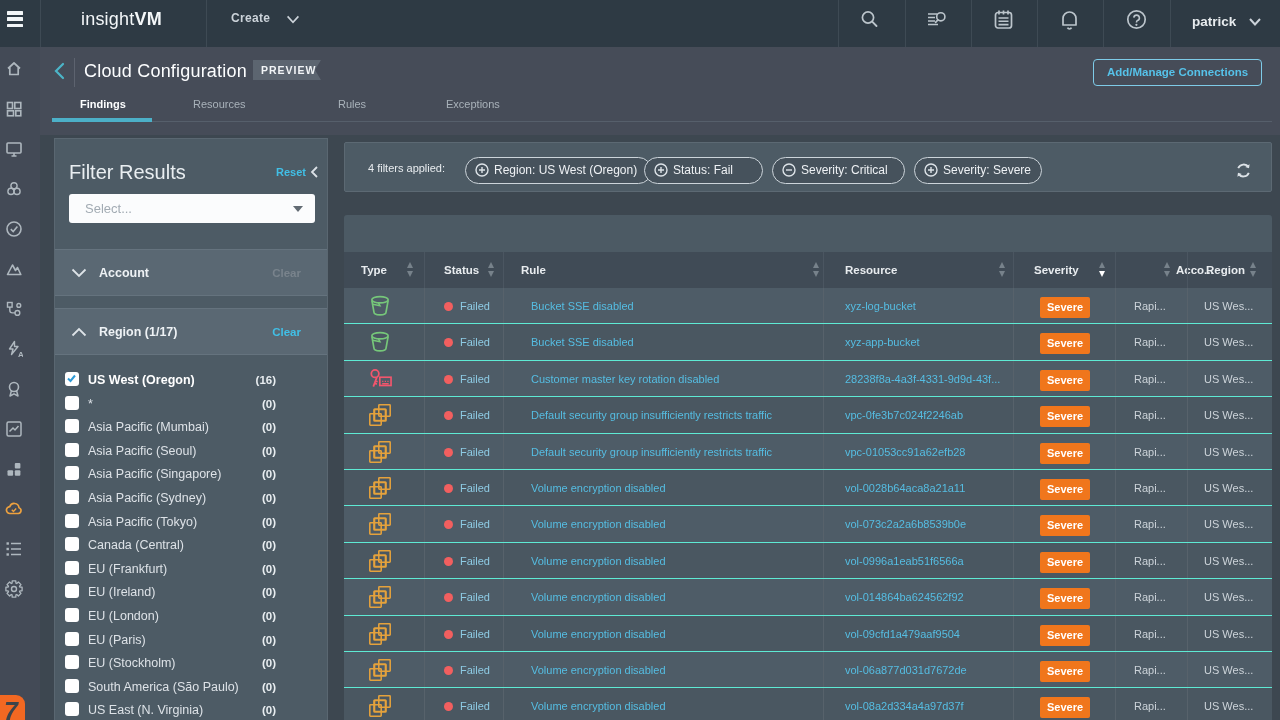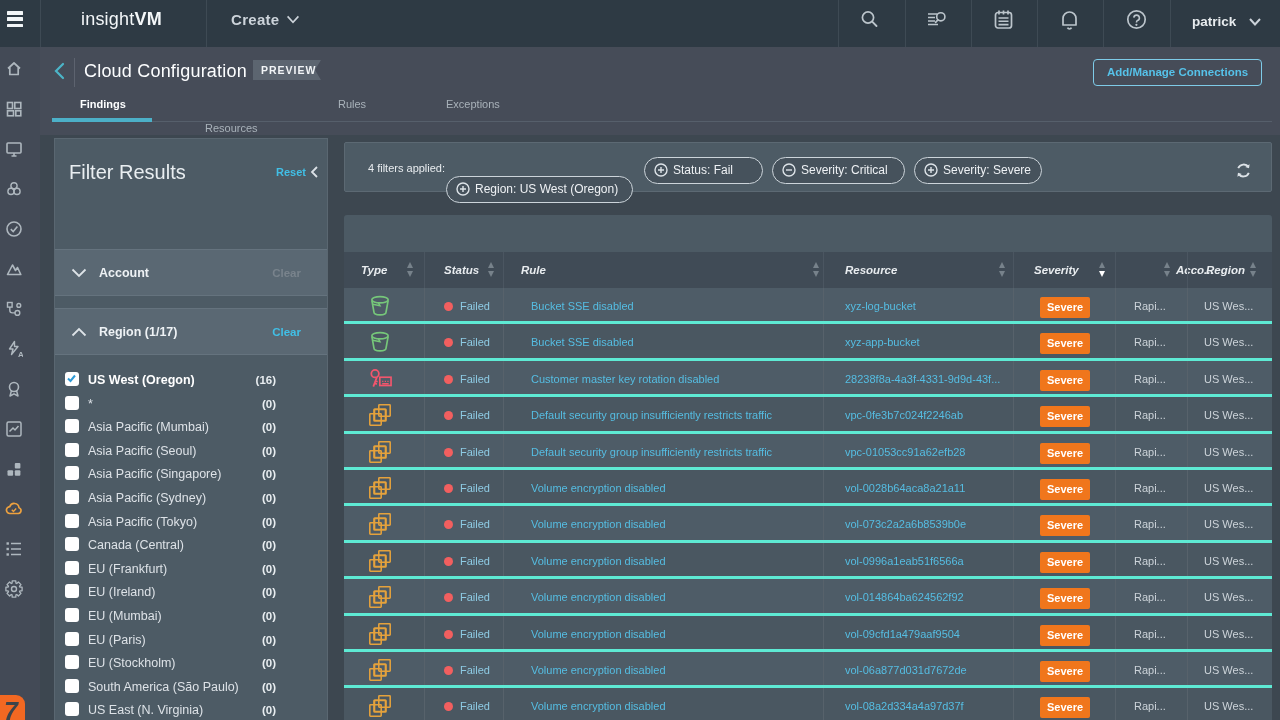--- a/index.html
+++ b/index.html
@@ -5,21 +5,21 @@
 * { margin:0; padding:0; box-sizing:border-box; }
 html,body { width:1280px; height:720px; overflow:hidden; background:#3d4750; font-family:"Liberation Sans", sans-serif; }
 
 
 #topbar { position:absolute; left:0; top:0; width:1280px; height:47px; background:#2e3a44; }
 .tdiv { position:absolute; top:0; width:1px; height:47px; background:#3e4a54; }
 #burger { position:absolute; left:7px; top:11px; width:16px; height:16px; }
 #burger div { height:3.5px; background:#f2f5f7; margin-bottom:2.8px; border-radius:0.5px; }
 #logo { position:absolute; left:81px; top:9px; font-size:18px; color:#f4f7f9; font-weight:300; letter-spacing:0.2px; }
 #logo b { font-weight:700; }
-#create { position:absolute; left:231px; top:11px; font-size:15px; color:#ccd3da; font-weight:700; letter-spacing:0.3px; }
+#create { position:absolute; left:231px; top:11px; font-size:12px; color:#ccd3da; font-weight:700; letter-spacing:0.3px; }
 .navicon { position:absolute; top:9px; }
 #patrick { position:absolute; left:1192px; top:14px; font-size:13.5px; color:#e7ebee; font-weight:700; }
 
 
 #sidebar { position:absolute; left:0; top:47px; width:40px; height:673px; background:#434a56; }
 .sbicon { position:absolute; left:5px; width:18px; height:18px; }
 
 
 #hband { position:absolute; left:40px; top:47px; width:1240px; height:88px; background:#464c58; }
 #backchev { position:absolute; left:12px; top:15px; }
@@ -57,27 +57,27 @@
 .chip svg { position:absolute; left:9px; top:5px; }
 #refresh { position:absolute; left:890px; top:19px; }
 
 
 #table { position:absolute; left:344px; top:215px; width:928px; height:505px; background:#4c5a64; border-radius:3px 3px 0 0; }
 #tbar { position:absolute; left:0; top:0; width:928px; height:37px; background:#2f3a44; border-radius:3px 3px 0 0; }
 #tbar .cap { position:absolute; left:16px; top:11px; font-size:11.5px; color:#eef2f5; }
 #mancol { position:absolute; right:30px; top:10px; font-size:11px; font-weight:700; color:#41bfe6; }
 #mancol sup { color:#41bfe6; font-size:10px; }
 #thead { position:absolute; left:0; top:37px; width:928px; height:36px; background:#404b56; }
-.th { position:absolute; top:12px; font-size:11.5px; font-weight:700; color:#e8ecef;font-style:italic; }
+.th { position:absolute; top:12px; font-size:11.5px; font-weight:700; color:#e8ecef; }
 .sort { position:absolute; top:10px; width:7px; height:15px; }
 .sort .u { position:absolute; left:0; top:0; width:0; height:0; border-left:3.5px solid transparent; border-right:3.5px solid transparent; border-bottom:6px solid #77828b; }
 .sort .d { position:absolute; left:0; bottom:0; width:0; height:0; border-left:3.5px solid transparent; border-right:3.5px solid transparent; border-top:6px solid #77828b; }
 .sort.active .d { border-top-color:#fff; }
 #rows { position:absolute; left:0; top:73px; width:928px; height:432px; overflow:hidden; }
-.row { position:absolute; left:0; width:928px; height:36.4px; border-bottom:3px solid #5eead4; }
+.row { position:absolute; left:0; width:928px; height:36.4px; border-bottom:1px solid #5eead4; }
 .vline { position:absolute; top:0; width:1px; height:100%; background:#57626b; }
 .row .typeic { position:absolute; left:24px; top:6px; }
 .row .dot { position:absolute; left:100px; top:14px; width:9px; height:9px; border-radius:50%; background:#f25f5f; }
 .row .st { position:absolute; left:116px; top:12px; width:32px; overflow:hidden; font-size:11px; color:#8ecbe4; white-space:nowrap; }
 .row .rule { position:absolute; left:187px; top:12px; font-size:11px; color:#55bde2; white-space:nowrap; }
 .row .res { position:absolute; left:501px; top:12px; font-size:11px; color:#55bde2; white-space:nowrap; }
 .row .sev { position:absolute; left:696px; top:9px; width:50px; height:21px; background:#f0761c; border-radius:2px; color:#fff; font-size:11px; font-weight:700; text-align:center; line-height:21px; }
 .row .acc { position:absolute; left:790px; top:12px; font-size:11px; color:#ccd3d9; }
 .row .reg { position:absolute; left:860px; top:12px; font-size:11px; color:#ccd3d9; }
 
@@ -90,21 +90,21 @@
 
 <div id="hband">
   <svg id="backchev" width="14" height="18" viewBox="0 0 14 18">
       <path d="M11 2 L4 9 L11 16" stroke="#4cb5c8" stroke-width="2.2" fill="none" stroke-linecap="round"></path>
     </svg>
   <div id="hdiv"></div>
   <div id="title">Cloud Configuration</div>
   <div id="preview">PREVIEW</div>
   <div id="amcbtn">Add/Manage Connections</div>
   <div class="tab" style="left:40px; color:#fdfeff; font-weight:700;">Findings</div>
-  <div class="tab" style="left:165px;margin-top:24px;">Resources</div>
+  <div class="tab" style="left:153px;">Resources</div>
   <div class="tab" style="left:298px;">Rules</div>
   <div class="tab" style="left:406px;">Exceptions</div>
   <div id="tabline"></div>
   <div id="tabactive"></div>
 </div>
 
 <div id="topbar">
   <div id="burger">
       <div></div>
       <div></div>
@@ -217,20 +217,24 @@
       <circle cx="9" cy="9" r="2.5" stroke="#aeb7be" stroke-width="1.4" fill="none"></circle>
     </svg>
   </div>
 
 <div id="fpanel">
   <div id="ftitle">Filter Results</div>
   <div id="freset">Reset</div>
   <svg id="fchev" width="10" height="14" viewBox="0 0 10 14">
       <path d="M8 2 L3 7 L8 12" stroke="#dbe1e6" stroke-width="1.8" fill="none"></path>
     </svg>
+  <div id="fselect">
+      <span>Select...</span>
+      <div class="selcaret"></div>
+    </div>
 
   <div class="fsection" style="top:110px;">
     <svg class="chev" width="16" height="10" viewBox="0 0 16 10">
         <path d="M1.5 1.5 L8 8 L14.5 1.5" stroke="#dde3e7" stroke-width="1.8" fill="none"></path>
       </svg>
     <div class="lbl">Account</div>
     <div class="clr" style="color:#79838c;">Clear</div>
   </div>
   <div class="fsection" style="top:169px;">
     <svg class="chev" width="16" height="10" viewBox="0 0 16 10">
@@ -289,21 +293,21 @@
         <div class="lbl" style="">EU (Frankfurt)</div>
         <div class="cnt">(0)</div>
       </div>
       <div class="cbrow" style="top:225.4px;">
         <div class="box"></div>
         <div class="lbl" style="">EU (Ireland)</div>
         <div class="cnt">(0)</div>
       </div>
       <div class="cbrow" style="top:249px;">
         <div class="box"></div>
-        <div class="lbl" style="">EU (Mumbai)</div>
+        <div class="lbl" style="">EU (London)</div>
         <div class="cnt">(0)</div>
       </div>
       <div class="cbrow" style="top:272.6px;">
         <div class="box"></div>
         <div class="lbl" style="">EU (Paris)</div>
         <div class="cnt">(0)</div>
       </div>
       <div class="cbrow" style="top:296.20000000000005px;">
         <div class="box"></div>
         <div class="lbl" style="">EU (Stockholm)</div>
@@ -325,21 +329,21 @@
 <div id="chips">
   <div class="cap">4 filters applied:</div>
   <div id="refresh">
     <svg width="17" height="17" viewBox="0 0 17 17">
         <path d="M3.2 6.2 A6 6 0 0 1 13.6 5" stroke="#dce2e7" stroke-width="1.8" fill="none"></path>
         <path d="M13.8 10.8 A6 6 0 0 1 3.4 12" stroke="#dce2e7" stroke-width="1.8" fill="none"></path>
         <path d="M14.6 2.2 L14 6.2 L10.2 5 Z" fill="#dce2e7"></path>
         <path d="M2.4 14.8 L3 10.8 L6.8 12 Z" fill="#dce2e7"></path>
       </svg>
   </div>
-<div class="chip" style="left:101px; width:187px;margin-top:19px;"><svg width="14" height="14" viewBox="0 0 14 14">
+<div class="chip" style="left:120px; width:187px;"><svg width="14" height="14" viewBox="0 0 14 14">
         <circle cx="7" cy="7" r="6" stroke="#dde3e8" stroke-width="1.4" fill="none"></circle>
         <path d="M7 4 V10 M4 7 H10" stroke="#dde3e8" stroke-width="1.4"></path>
       </svg>Region: US West (Oregon)</div>
     <div class="chip" style="left:299px; width:119px;"><svg width="14" height="14" viewBox="0 0 14 14">
         <circle cx="7" cy="7" r="6" stroke="#dde3e8" stroke-width="1.4" fill="none"></circle>
         <path d="M7 4 V10 M4 7 H10" stroke="#dde3e8" stroke-width="1.4"></path>
       </svg>Status: Fail</div>
     <div class="chip" style="left:427px; width:133px;"><svg width="14" height="14" viewBox="0 0 14 14">
         <circle cx="7" cy="7" r="6" stroke="#dde3e8" stroke-width="1.4" fill="none"></circle>
         <path d="M4 7 H10" stroke="#dde3e8" stroke-width="1.4"></path>

